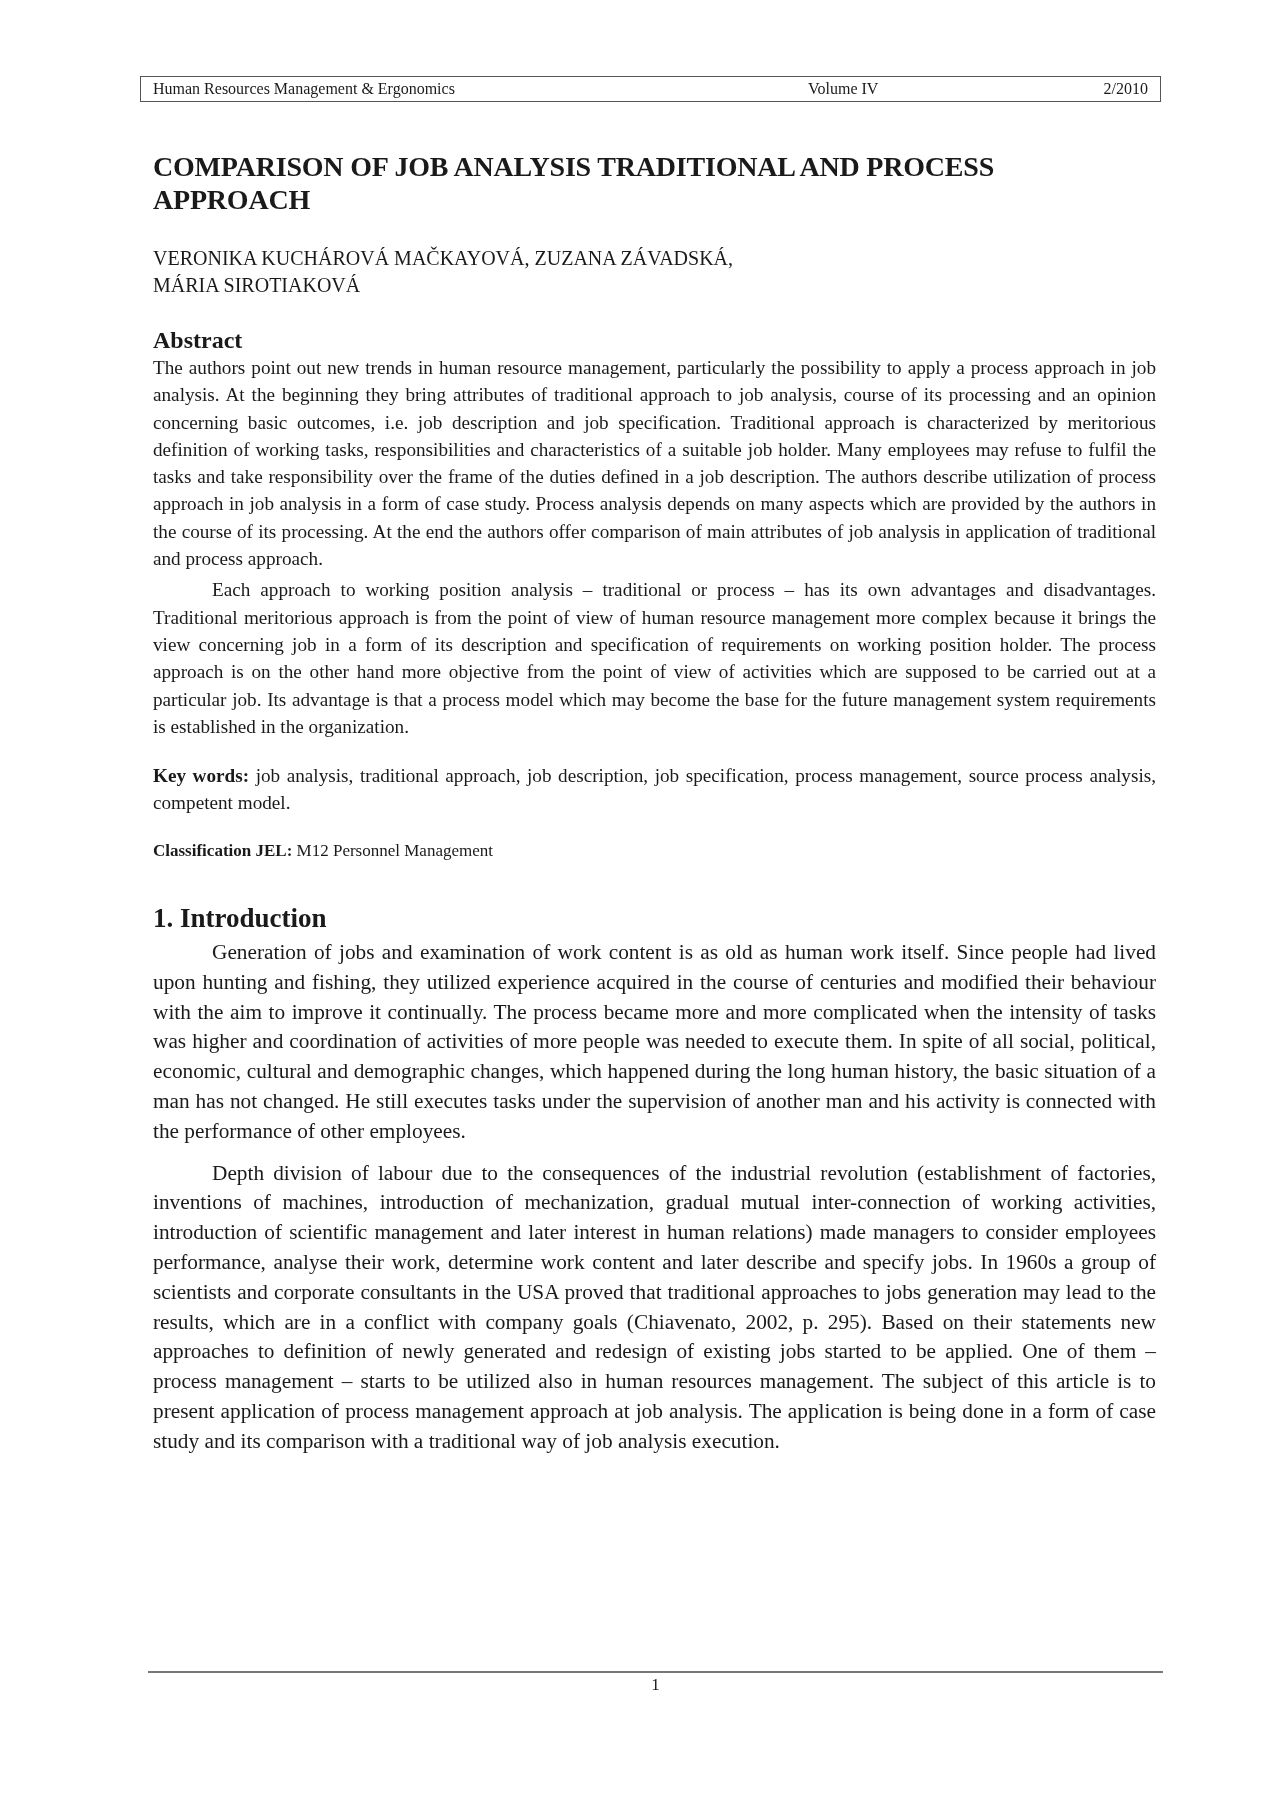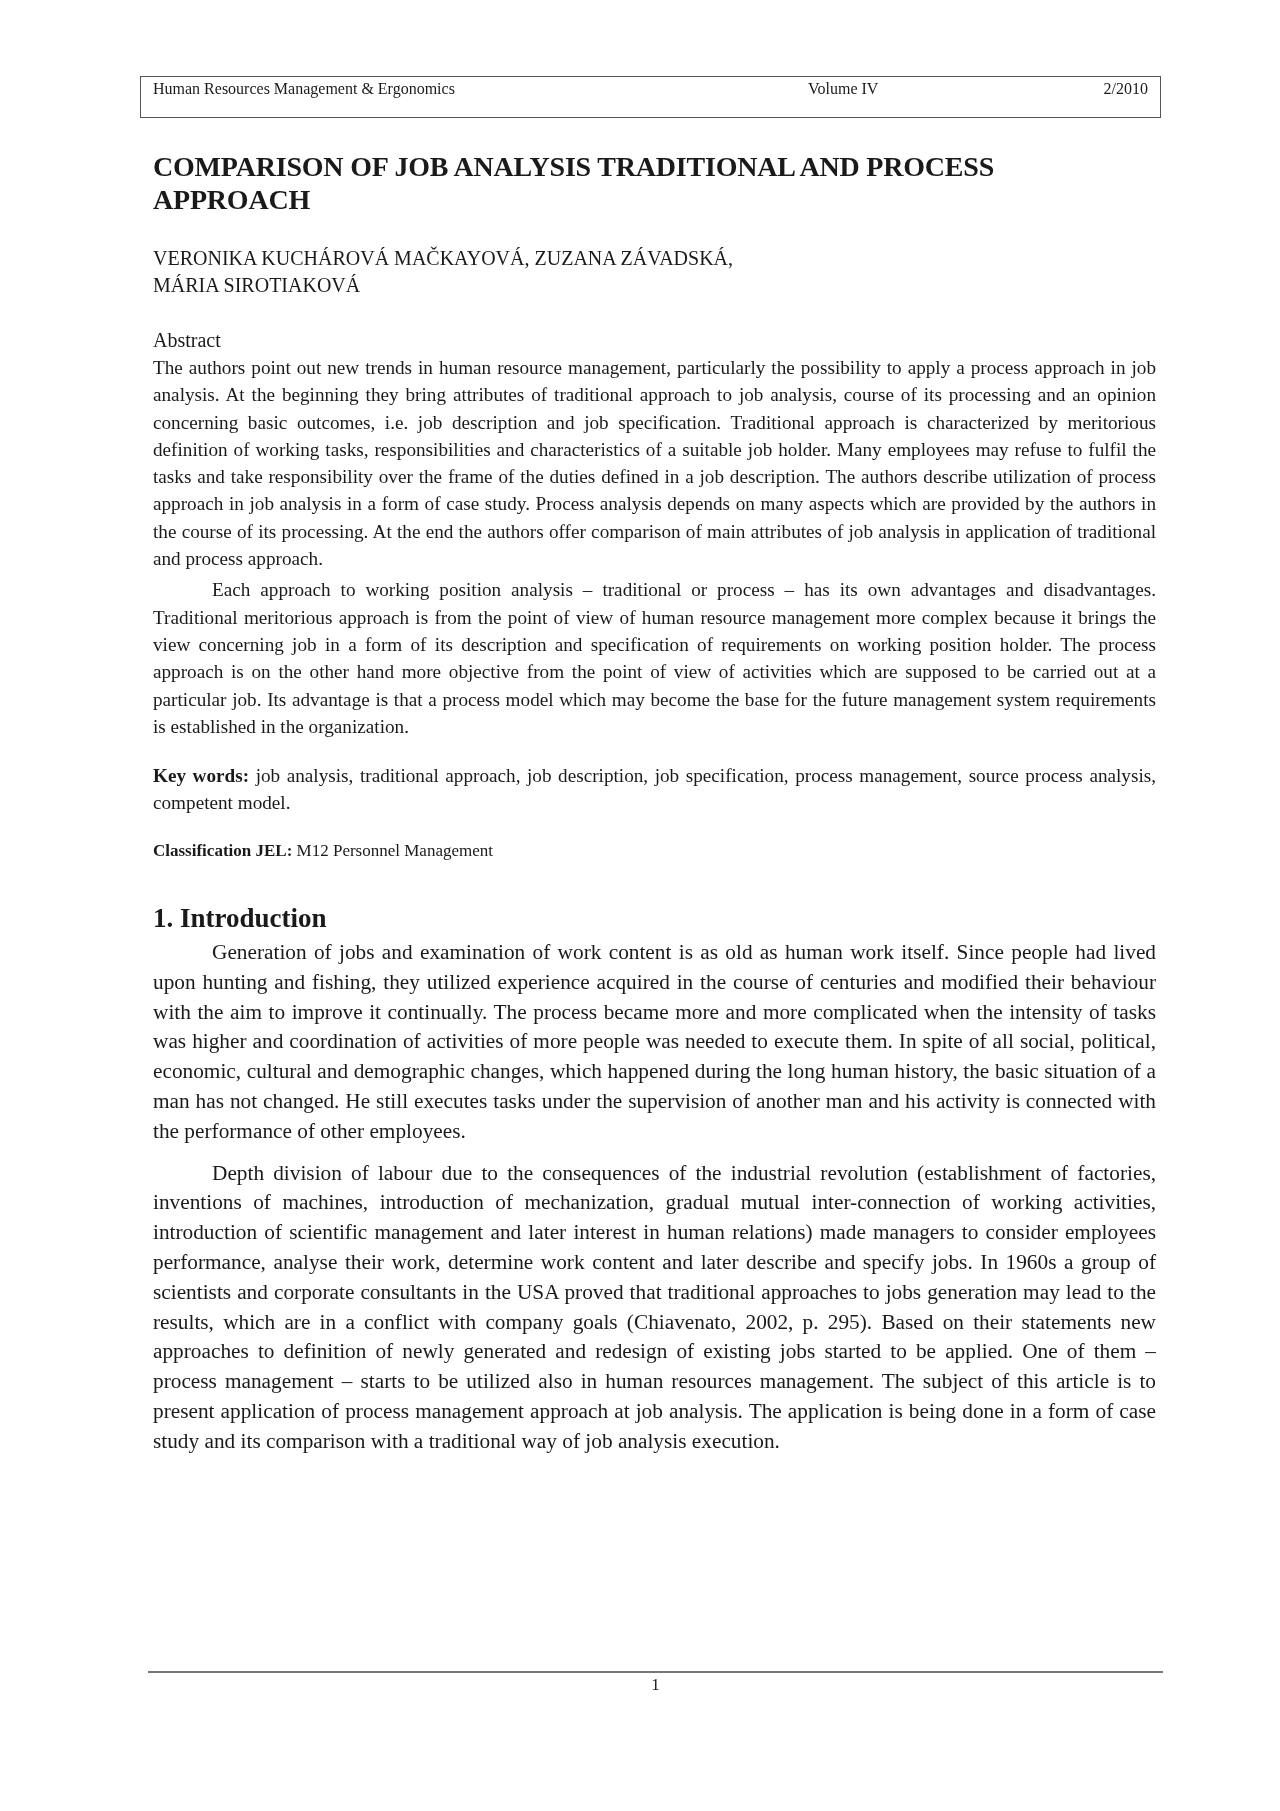--- a/index.html
+++ b/index.html
@@ -1,36 +1,36 @@
 <!DOCTYPE html>
 <html><head>
   <meta charset="utf-8">
   <style>
     html, body { margin: 0; padding: 0; background: #ffffff; }
     body { width: 1280px; height: 1811px; position: relative; overflow: hidden;
            font-family: "Liberation Serif", "DejaVu Serif", serif; color: #1a1a1a; }
 
     .running-header {
-      position: absolute; left: 140px; top: 76px; width: 1021px; height: 42px;
+      position: absolute; left: 140px; top: 76px; width: 1021px; height: 26px;
       border: 1px solid #555; box-sizing: border-box;
       font-size: 16px; line-height: 24px;
     }
     .running-header .journal { position: absolute; left: 12px; top: 0; }
     .running-header .volume { position: absolute; left: 667px; top: 0; }
     .running-header .issue { position: absolute; right: 12px; top: 0; }
 
     .content { position: absolute; left: 153px; top: 150px; width: 1003px; }
 
     .title {
       font-weight: bold; font-size: 28px; line-height: 33px; margin: 0;
       letter-spacing: -0.2px; text-transform: uppercase;
     }
     .authors { font-size: 20px; line-height: 27px; margin: 29px 0 0 0; }
 
-    .abstract-heading { font-weight: normal; font-size: 20px; line-height: 27px; margin: 28px 0 0 0; }
+    .abstract-heading { font-weight: bold; font-size: 24px; line-height: 27px; margin: 28px 0 0 0; }
 
     p.body {
       font-size: 19.2px; line-height: 27.3px; margin: 0; text-align: justify;
     }
     p.indent { text-indent: 59px; margin-top: 4px; }
 
     .keywords { font-size: 19.2px; line-height: 27.3px; margin: 22px 0 0 0; text-align: justify; }
     .classification { font-size: 17px; line-height: 27.3px; margin: 20px 0 0 0; }
     .label-bold { font-weight: bold; }
 

